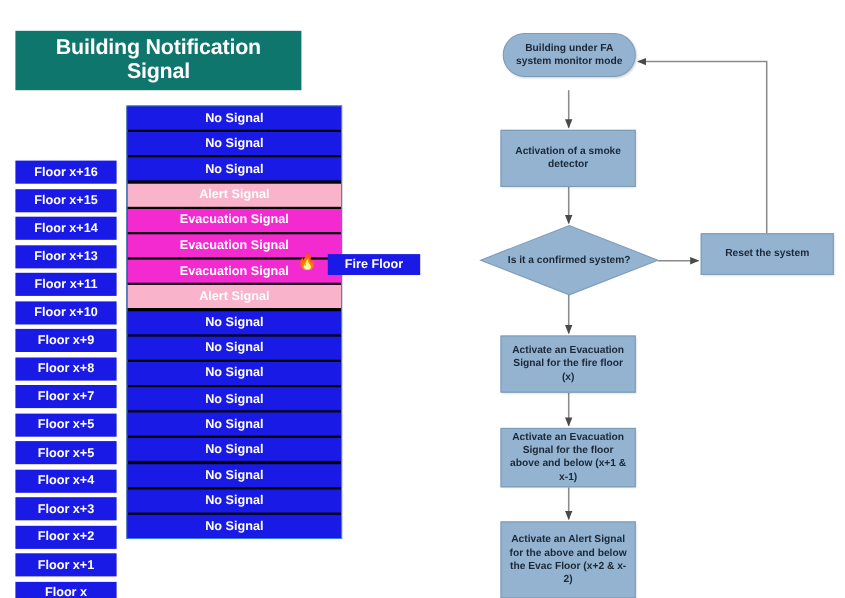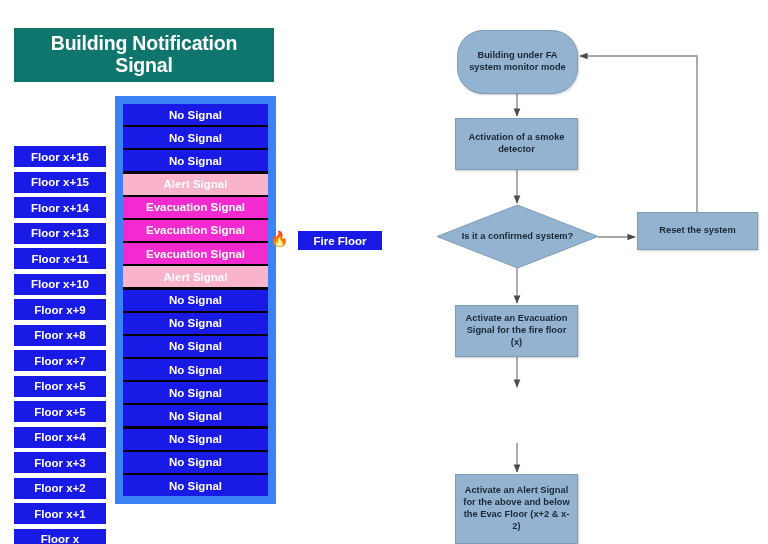--- a/index.html
+++ b/index.html
@@ -20,22 +20,22 @@
 
   #floor-label-column{position:absolute;left:14px;top:98px;width:92px;margin-top:48px;}
   .floor-label{
     width:92px;height:21px;margin-bottom:4.5px;
     background:#1a1ae6;color:#ffffff;
     display:flex;align-items:center;justify-content:center;
     font-size:11.5px;font-weight:bold;box-sizing:border-box;
   }
 
   #signal-column{
-    position:absolute;left:115px;top:96px;width:161px;
-    background:#000000;border:8px solid #3b82f6;box-sizing:border-box;
+    position:absolute;left:115px;top:96px;width:196px;
+    background:#000000;border:1px solid #3b82f6;box-sizing:border-box;
   }
   .signal-cell{
     height:21px;margin-bottom:2.2px;
     display:flex;align-items:center;justify-content:center;
     color:#ffffff;font-size:11.5px;font-weight:bold;box-sizing:border-box;
   }
   .signal-cell:last-child{margin-bottom:0;}
   .sig-none{background:#1a1ae6;}
   .sig-alert{background:#f9b3cb;}
   .sig-evac{background:#f42ad1;}
@@ -54,21 +54,21 @@
 
   
   #flowchart{position:absolute;left:0;top:0;width:768px;height:544px;}
   .fc-shape{
     position:absolute;background:#93b3d1;border:1px solid #7d9cba;
     color:#1b2735;font-size:9.3px;font-weight:bold;line-height:1.28;
     display:flex;align-items:center;justify-content:center;text-align:center;
     box-sizing:border-box;padding:2px 5px;
     box-shadow:1px 1px 2px rgba(0,0,0,0.20);
   }
-  #fc-terminal{left:457px;top:30px;width:121px;height:64px;border-radius:26px;}
+  #fc-terminal{left:457px;top:30px;width:121px;height:40px;border-radius:26px;}
   #fc-smoke{left:455px;top:118px;width:123px;height:52px;}
   #fc-activate-fire{left:455px;top:305px;width:123px;height:52px;}
   #fc-activate-above-below{left:455px;top:389px;width:123px;height:54px;}
   #fc-activate-alert{left:455px;top:474px;width:123px;height:70px;}
   #fc-reset{left:637px;top:212px;width:121px;height:38px;}
 
   #fc-decision-wrap{position:absolute;left:437px;top:205px;width:161px;height:63px;}
   #fc-decision-text{
     position:absolute;left:0;top:0;width:161px;height:63px;
     display:flex;align-items:center;justify-content:center;text-align:center;
@@ -158,17 +158,18 @@
     <div class="fc-shape" id="fc-smoke">Activation of a smoke detector</div>
 
     <div id="fc-decision-wrap">
       <div id="fc-decision-text">Is it a confirmed system?</div>
     </div>
 
     <div class="fc-shape" id="fc-reset">Reset the system</div>
 
     <div class="fc-shape" id="fc-activate-fire">Activate an Evacuation Signal for the fire floor (x)</div>
 
+    <div class="fc-shape" id="fc-activate-above-below">Activate an Evacuation Signal for the floor above and below (x+1 &amp; x-1)</div>
 
     <div class="fc-shape" id="fc-activate-alert">Activate an Alert Signal for the above and below the Evac Floor (x+2 &amp; x-2)</div>
   </div>
 
 </div>
 
 </body></html>

